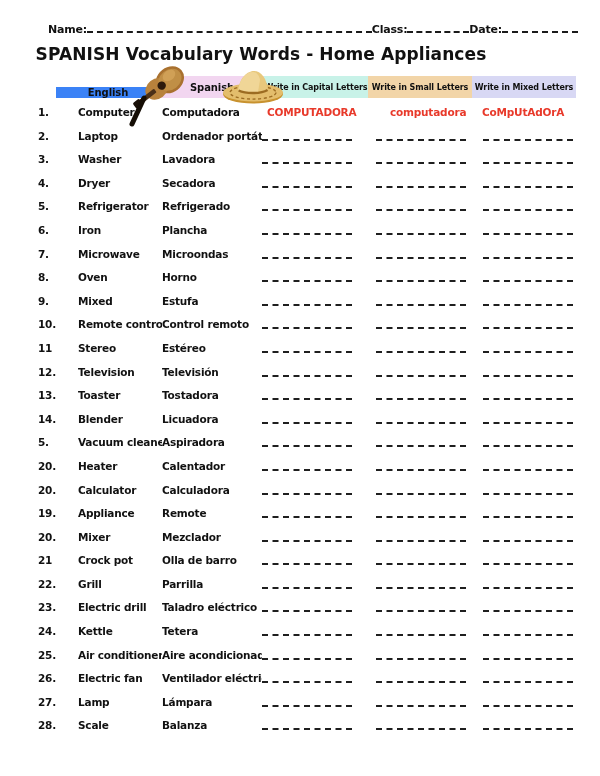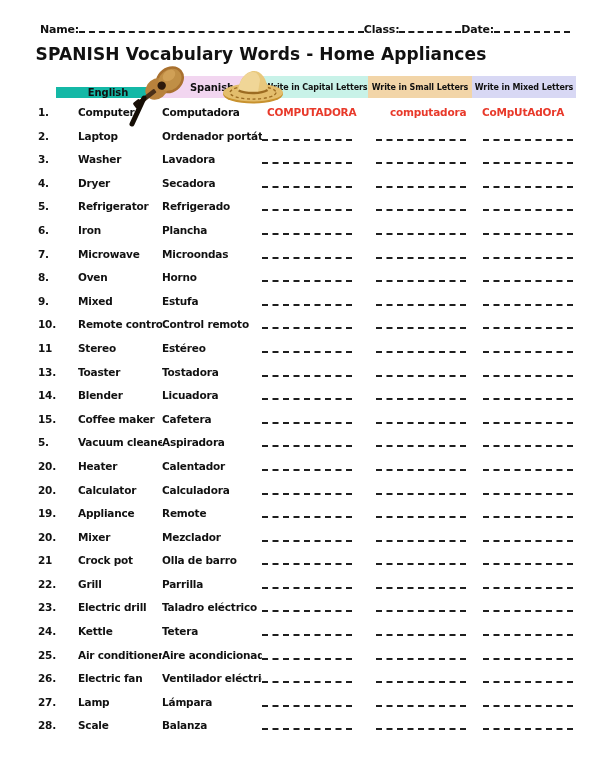--- a/index.html
+++ b/index.html
@@ -12,21 +12,21 @@
     background: #ffffff;
     font-family: "DejaVu Sans", sans-serif;
     color: #111111;
     overflow: hidden;
     position: relative;
   }
 
   
   .namebar {
     position: absolute;
-    left: 40px;
+    left: 48px;
     top: 20px;
     width: 530px;
     height: 16px;
     display: flex;
     align-items: flex-end;
     font-size: 11px;
     font-weight: bold;
     letter-spacing: -0.2px;
     white-space: nowrap;
   }
@@ -165,21 +165,21 @@
   <span class="fillline fill-name"></span>
   <span class="lbl">Class:</span>
   <span class="fillline fill-class"></span>
   <span class="lbl">Date:</span>
   <span class="fillline fill-date"></span>
 </div>
 
 <div class="title">SPANISH Vocabulary Words - Home Appliances</div>
 
 <div class="headband">
-  <div class="hcell big h-english" style="background: #14b8a6; margin-top: 11px;">English</div>
+  <div class="hcell big h-english" style="background: #3b82f6; margin-top: 11px;">English</div>
   <div class="hcell big h-spanish" style="background: rgb(242, 214, 240);">Spanish</div>
   <div class="hcell h-caps" style="background: rgb(200, 242, 232);">Write in Capital Letters</div>
   <div class="hcell h-small" style="background: rgb(242, 213, 168);">Write in Small Letters</div>
   <div class="hcell h-mixed" style="background: rgb(216, 216, 244);">Write in Mixed Letters</div>
 </div>
 
 <svg class="guitar" viewBox="0 0 72 66">
   <g transform="rotate(-38 36 24)">
     <ellipse cx="46" cy="24" rx="15" ry="12.5" fill="#a9712f"></ellipse>
     <ellipse cx="30" cy="23" rx="12" ry="10" fill="#b8823c"></ellipse>
@@ -284,44 +284,44 @@
     </div>
     <div class="row">
       <div class="c-num">11</div>
       <div class="c-eng">Stereo</div>
       <div class="c-spa">Estéreo</div>
       <div class="blank b1"></div>
       <div class="blank b2"></div>
       <div class="blank b3"></div>
     </div>
     <div class="row">
+      <div class="c-num">12.</div>
+      <div class="c-eng">Television</div>
+      <div class="c-spa">Televisión</div>
+      <div class="blank b1"></div>
+      <div class="blank b2"></div>
+      <div class="blank b3"></div>
+    </div>
+    <div class="row">
       <div class="c-num">13.</div>
       <div class="c-eng">Toaster</div>
       <div class="c-spa">Tostadora</div>
       <div class="blank b1"></div>
       <div class="blank b2"></div>
       <div class="blank b3"></div>
     </div>
     <div class="row">
       <div class="c-num">14.</div>
       <div class="c-eng">Blender</div>
       <div class="c-spa">Licuadora</div>
       <div class="blank b1"></div>
       <div class="blank b2"></div>
       <div class="blank b3"></div>
     </div>
     <div class="row">
-      <div class="c-num">15.</div>
-      <div class="c-eng">Coffee maker</div>
-      <div class="c-spa">Cafetera</div>
-      <div class="blank b1"></div>
-      <div class="blank b2"></div>
-      <div class="blank b3"></div>
-    </div>
-    <div class="row">
       <div class="c-num">5.</div>
       <div class="c-eng">Vacuum cleaner</div>
       <div class="c-spa">Aspiradora</div>
       <div class="blank b1"></div>
       <div class="blank b2"></div>
       <div class="blank b3"></div>
     </div>
     <div class="row">
       <div class="c-num">20.</div>
       <div class="c-eng">Heater</div>

